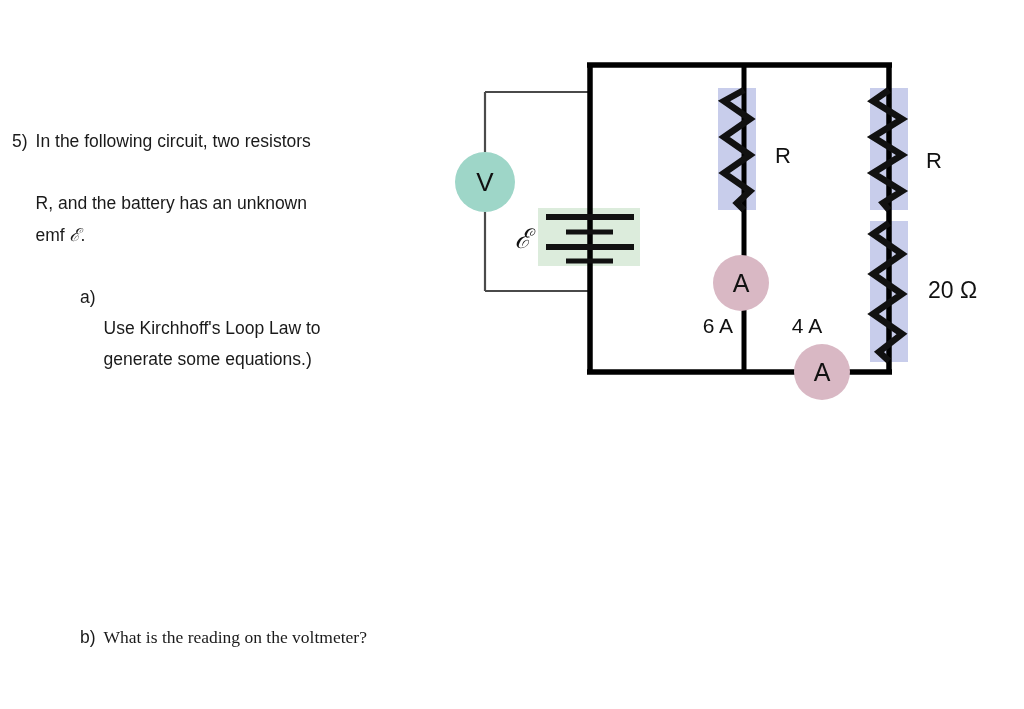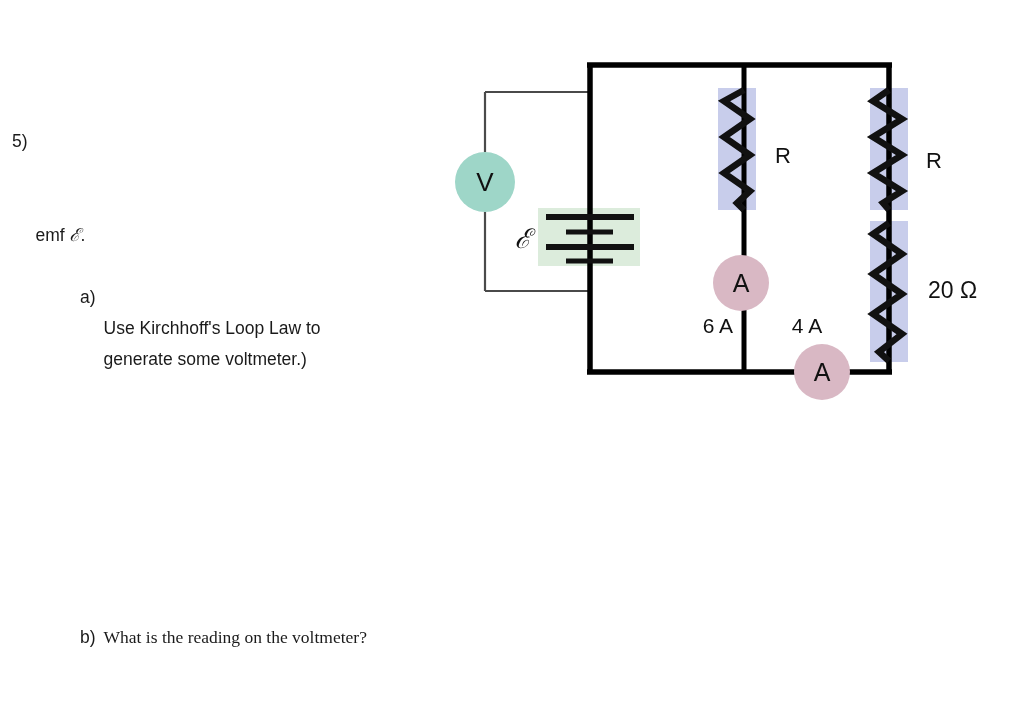--- a/index.html
+++ b/index.html
@@ -82,35 +82,35 @@
     fill: #111111;
   }
 </style>
 </head>
 <body>
 
 <div id="problem-text">
   <div class="q-row">
     <span class="q-marker">5)</span>
     <span class="q-body">
+      <span>In the following circuit, two resistors</span><br>
       <br>
-      <br>
-      <br>
+      <span>R, and the battery has an unknown</span><br>
       <span class="lastline"><span>emf </span><span class="emf-glyph">ℰ</span><span>.</span></span>
     </span>
   </div>
 </div>
 
 <div id="subquestion-a">
   <div class="q-row">
     <span class="q-marker">a)</span>
     <span class="q-body">
       <br>
       <span>Use Kirchhoff's Loop Law to</span><br>
-      <span class="lastline">generate some voltmeter.)</span>
+      <span class="lastline">generate some equations.)</span>
     </span>
   </div>
 </div>
 
 <div id="subquestion-b">
   <div class="q-row">
     <span class="q-marker">b)</span>
     <span class="q-body">
       <span>What is the reading on the voltmeter?</span>
     </span>

